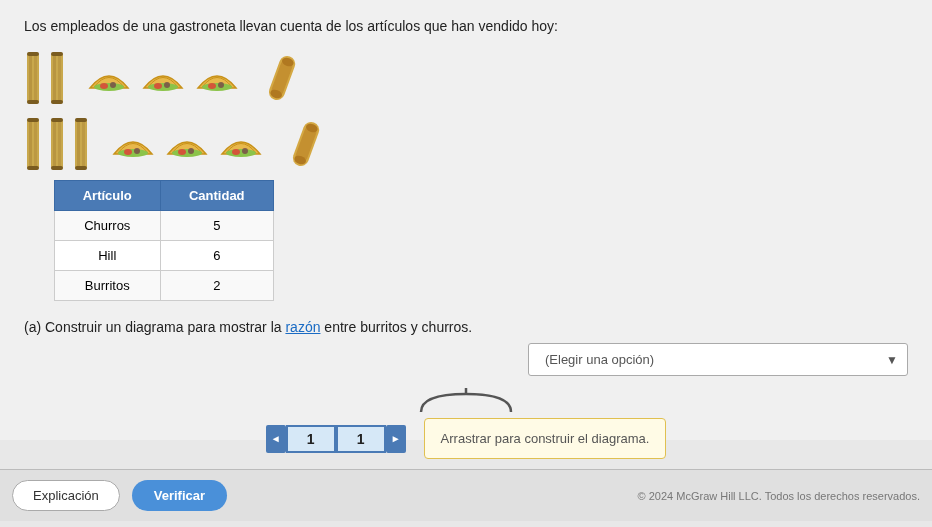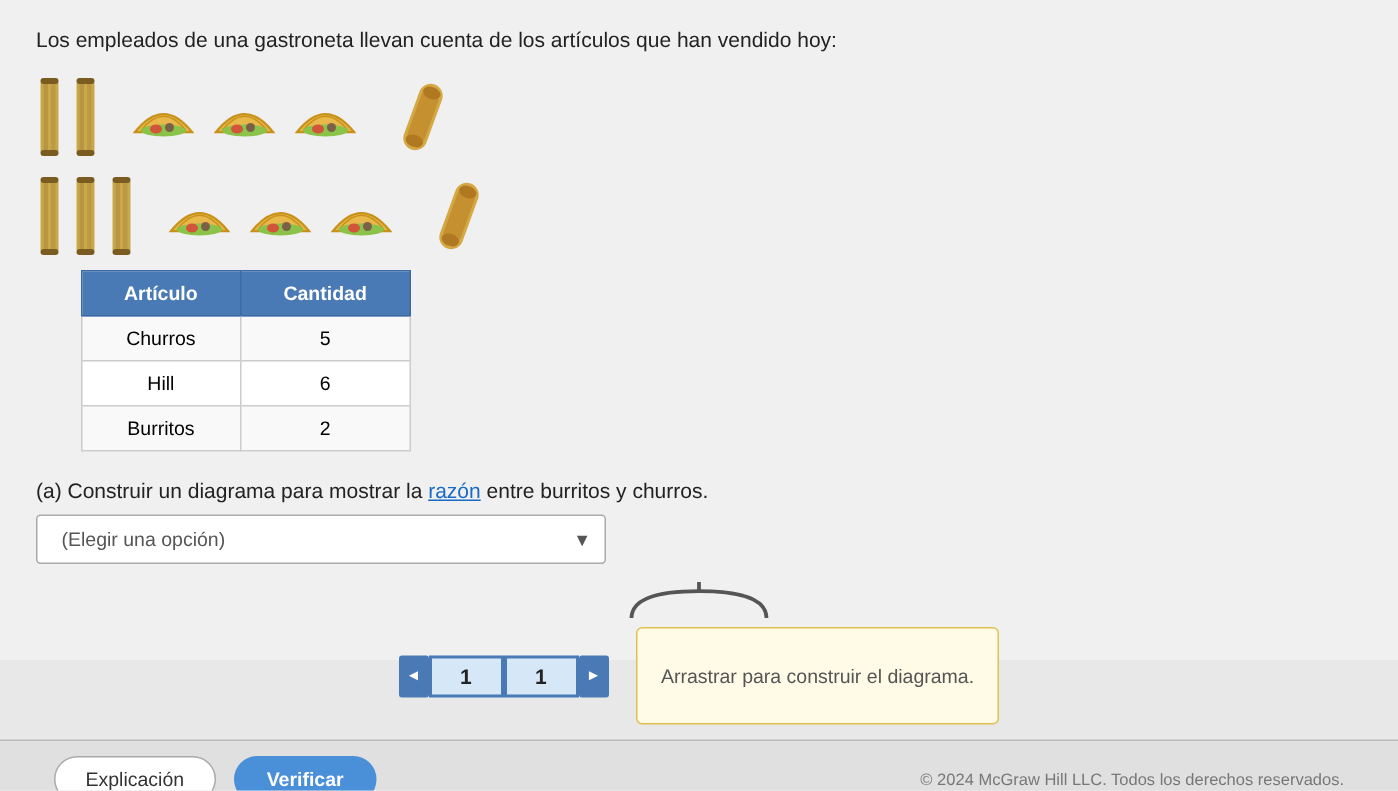--- a/index.html
+++ b/index.html
@@ -90,21 +90,21 @@
       color: #222;
       margin-bottom: 8px;
     }
     .part-a a {
       color: #1a6bc4;
       text-decoration: underline;
     }
     
     .dropdown-area {
       display: flex;
-      justify-content: flex-start;
+      justify-content: flex-end;
       margin-bottom: 12px;
     }
     .dropdown-select {
       width: 380px;
       padding: 8px 16px;
       font-size: 13px;
       color: #555;
       border: 1px solid #aaa;
       background: white;
       border-radius: 3px;
@@ -174,32 +174,32 @@
       align-items: center;
       justify-content: center;
       font-size: 14px;
       font-weight: bold;
       color: #222;
     }
     .hint-box {
       background: #fffbe6;
       border: 1px solid #e0c050;
       border-radius: 4px;
-      padding: 24px 16px;
+      padding: 12px 16px;
       font-size: 13px;
       color: #555;
       margin-left: 18px;
       white-space: nowrap;
     }
     
     .footer {
       display: flex;
       flex-direction: row;
       align-items: center;
-      padding: 10px 36px;
+      padding: 10px 12px;
       background: #e0e0e0;
       border-top: 1px solid #bbb;
       gap: 8px;
       justify-content: space-between;
     }
     .footer-left {
       display: flex;
       gap: 12px;
     }
     .btn-explicacion {

